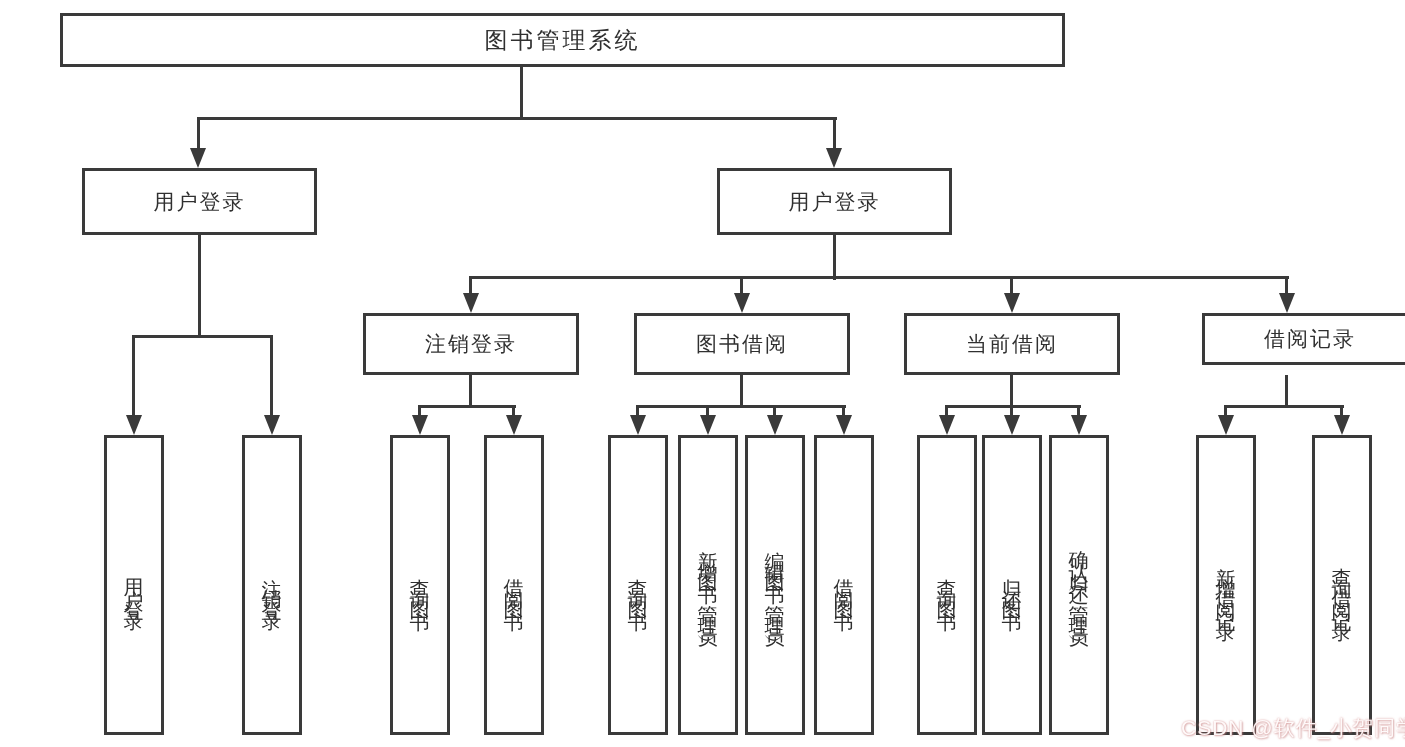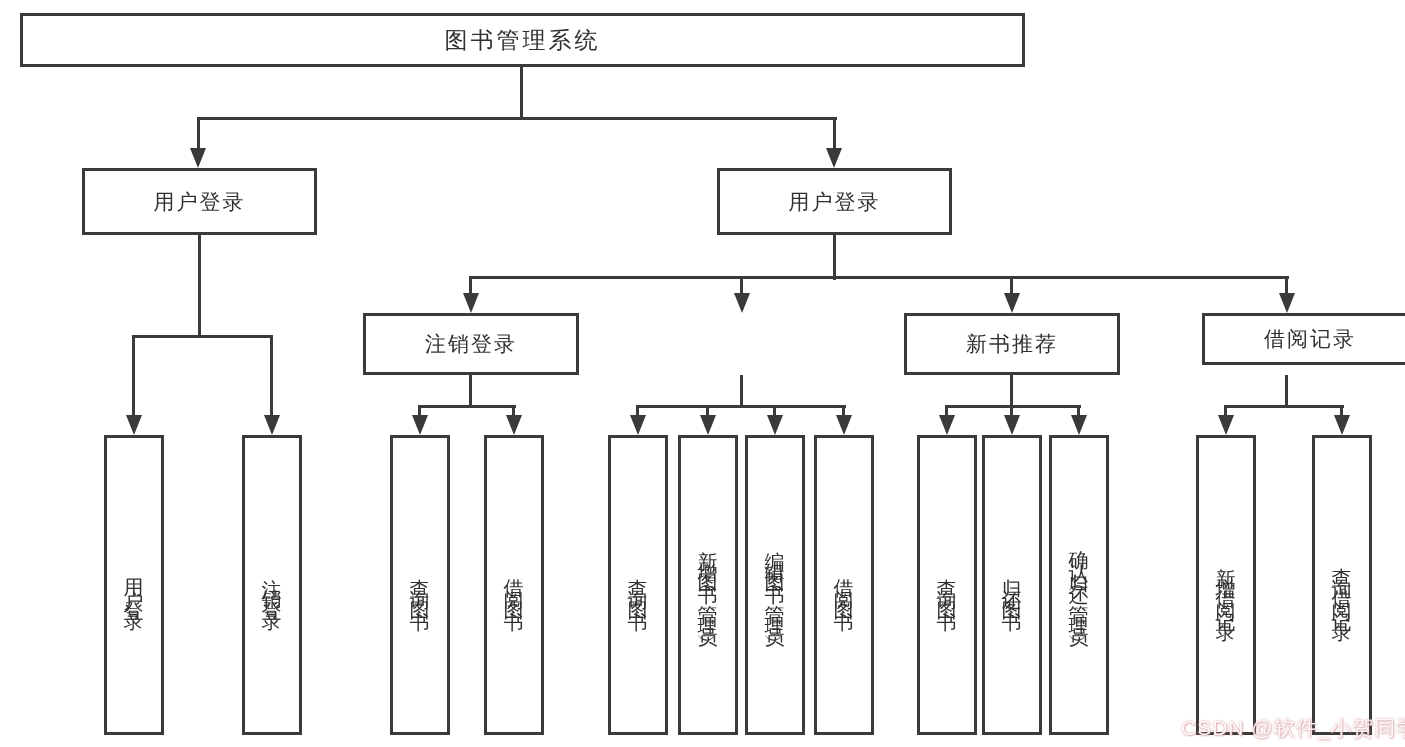--- a/index.html
+++ b/index.html
@@ -14,21 +14,21 @@
     position:absolute;
     box-sizing:border-box;
     border:3px solid #3a3a3a;
     background:#ffffff;
     display:flex;align-items:center;justify-content:center;
     color:#303030;
     font-size:21px;
     letter-spacing:2px;
     white-space:nowrap;
   }
-  .node.root{font-size:23px;letter-spacing:3px;}
+  .node.root{font-size:23px;letter-spacing:3px;margin-left:40px;}
   .leaf{
     position:absolute;
     box-sizing:border-box;
     border:3px solid #3a3a3a;
     background:#ffffff;
     top:435px;height:300px;width:60px;
   }
   .leaf .vtext{
     position:absolute;left:50%;top:50%;
     transform:translate(-50%,-50%);
@@ -97,22 +97,25 @@
   <div class="vline" style="left:740px;top:277px;height:18px;"></div>
   <div class="arrow" style="left:734px;top:293px;"></div>
   <div class="vline" style="left:1010px;top:277px;height:18px;"></div>
   <div class="arrow" style="left:1004px;top:293px;"></div>
   <div class="vline" style="left:1285px;top:277px;height:18px;"></div>
   <div class="arrow" style="left:1279px;top:293px;"></div>
 
   <div class="node" style="left:363px;top:313px;width:216px;height:62px;">
     <span>注销登录</span>
   </div>
+  <div class="node" style="left:634px;top:313px;width:216px;height:62px;">
+    <span>图书借阅</span>
+  </div>
   <div class="node" style="left:904px;top:313px;width:216px;height:62px;">
-    <span>新书推荐</span>
+    <span>当前借阅</span>
   </div>
   <div class="node" style="left:1202px;top:313px;width:216px;height:52px;">
     <span>借阅记录</span>
   </div>
 
   <div class="vline" style="left:469px;top:375px;height:33px;"></div>
   <div class="hline" style="left:418px;top:405px;width:98px;"></div>
   <div class="vline" style="left:418px;top:406px;height:9px;"></div>
   <div class="arrow" style="left:412px;top:415px;"></div>
   <div class="vline" style="left:512px;top:406px;height:9px;"></div>

